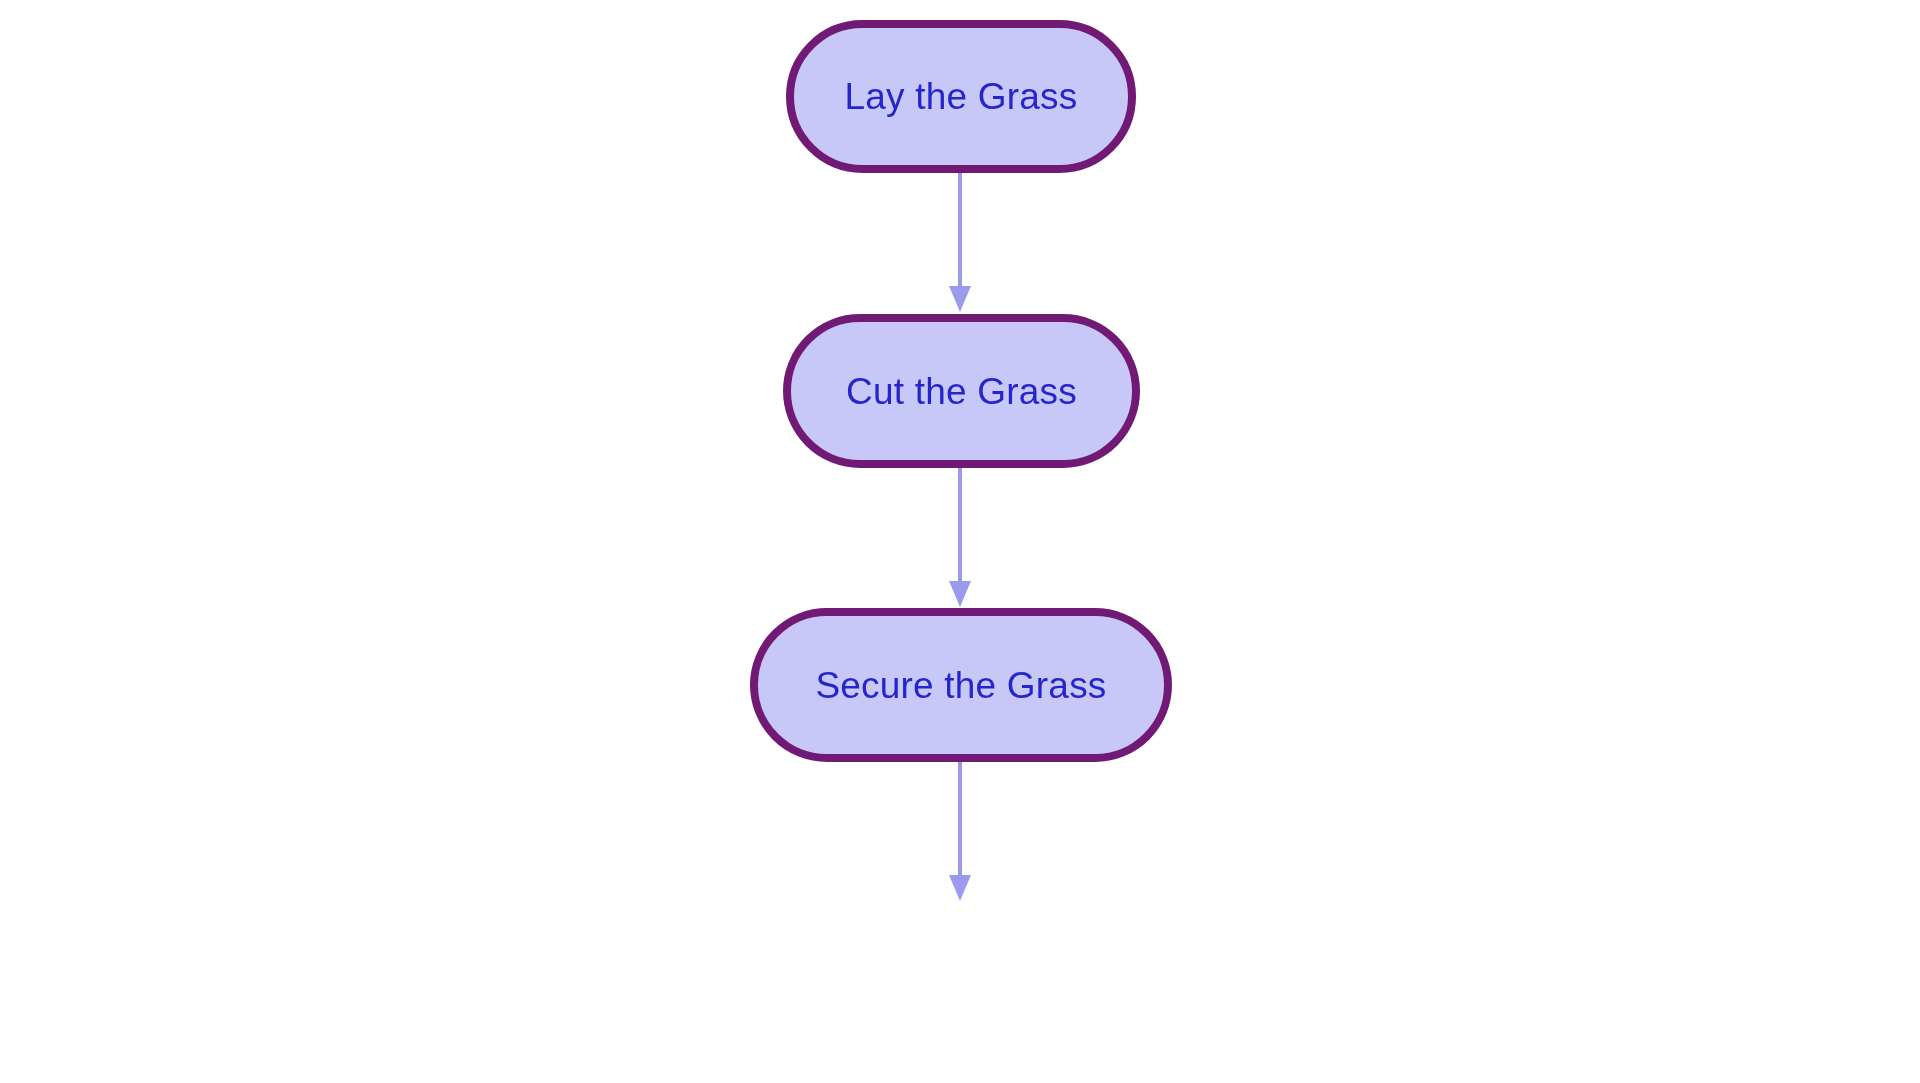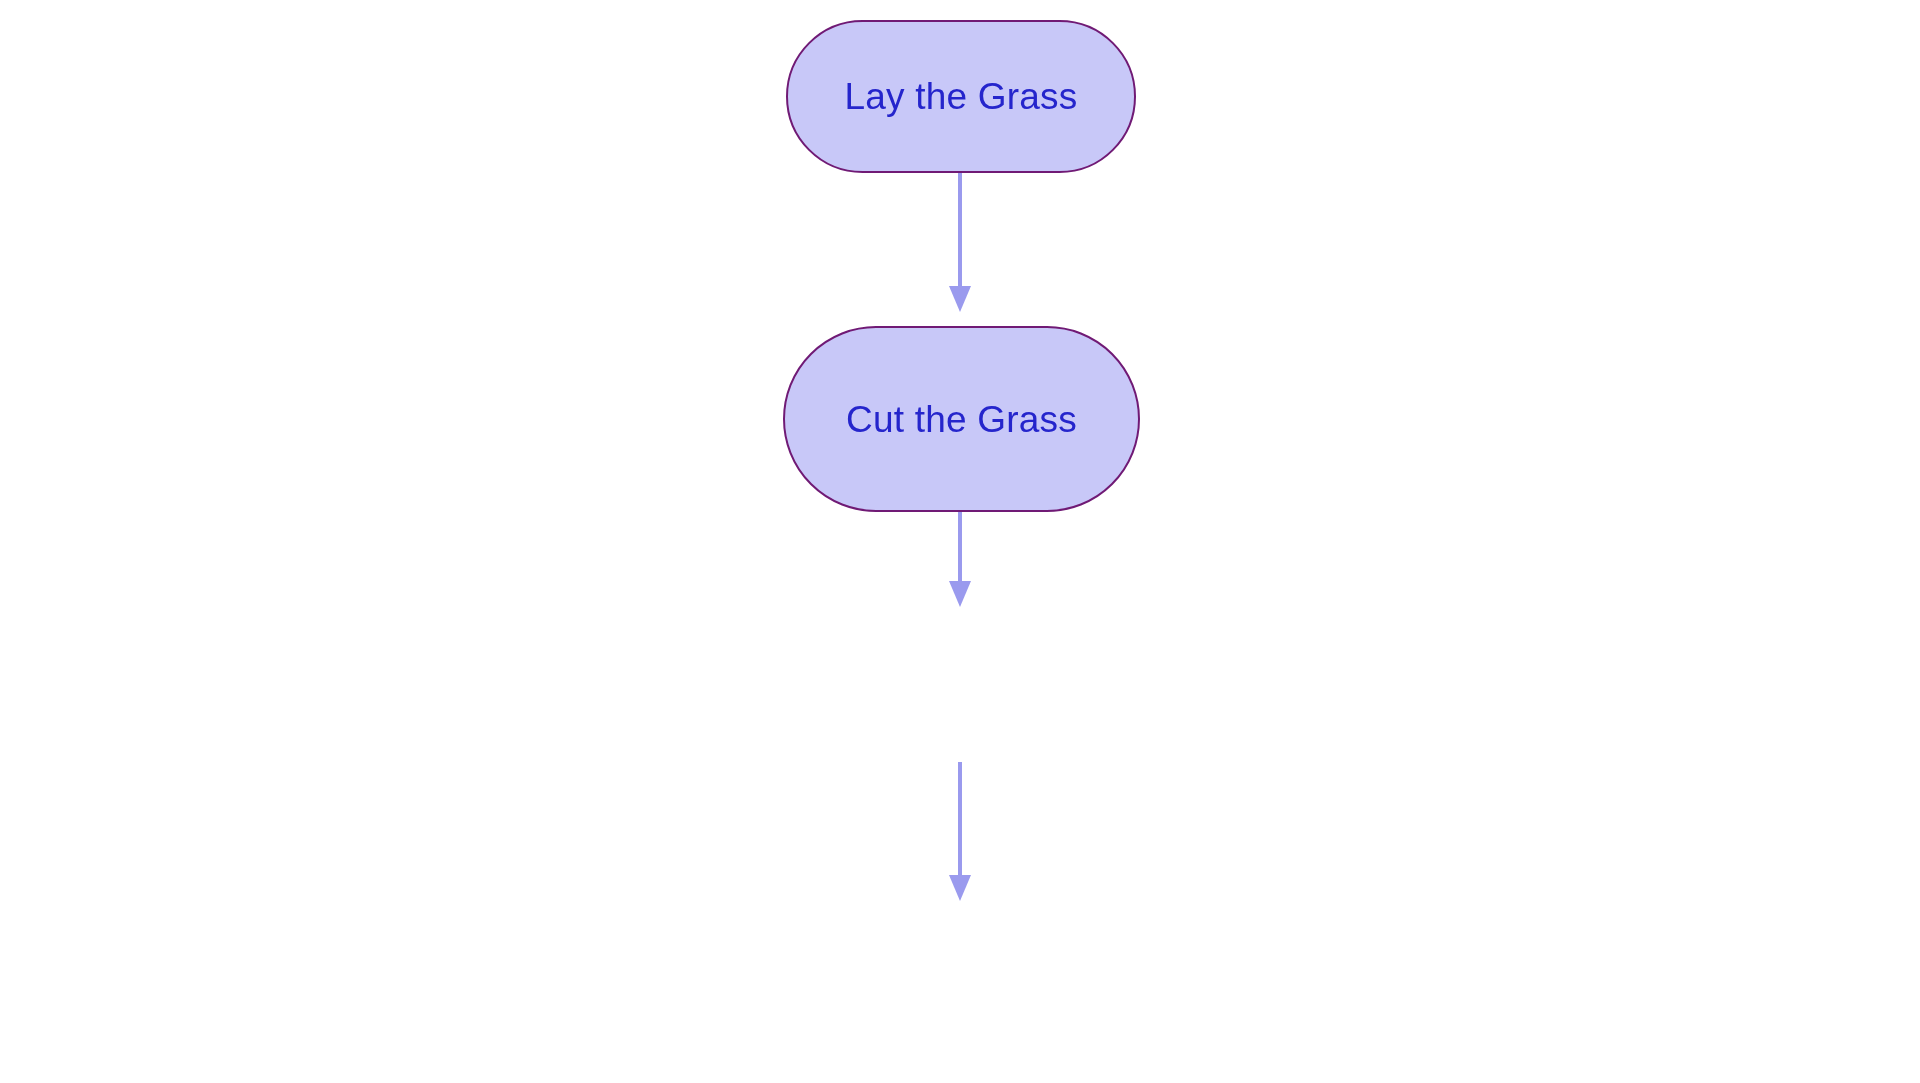--- a/index.html
+++ b/index.html
@@ -22,40 +22,40 @@
     background: #ffffff;
   }
 
   .flow-node {
     position: absolute;
     box-sizing: border-box;
     display: flex;
     align-items: center;
     justify-content: center;
     background: #c8c8f8;
-    border: 2px solid #701a75;
+    border: 8px solid #701a75;
     border-radius: 999px;
     color: #2525cc;
     font-size: 37px;
     font-weight: 400;
     line-height: 1;
     letter-spacing: 0.2px;
     white-space: nowrap;
     user-select: none;
   }
 
   .flow-node .node-label {
     color: #2525cc;
     font-size: 37px;
     line-height: 1;
   }
 
   
   .node-1 { left: 786px;  top: 20px;  width: 350px; height: 153px; }
-  .node-2 { left: 783px;  top: 326px; width: 357px; height: 186px; }
+  .node-2 { left: 783px;  top: 314px; width: 357px; height: 154px; }
   .node-3 { left: 750px;  top: 608px; width: 422px; height: 154px; }
   .node-4 { left: 783px;  top: 902px; width: 357px; height: 156px; }
 
   
   .flow-edge {
     position: absolute;
     left: 0;
     top: 0;
     width: 1920px;
     height: 1083px;
@@ -96,15 +96,18 @@
   </svg>
 
   <div class="flow-node node-1">
     <span class="node-label">Lay the Grass</span>
   </div>
 
   <div class="flow-node node-2">
     <span class="node-label">Cut the Grass</span>
   </div>
 
+  <div class="flow-node node-3">
+    <span class="node-label">Secure the Grass</span>
+  </div>
 
 
 </div>
 
 </body></html>

